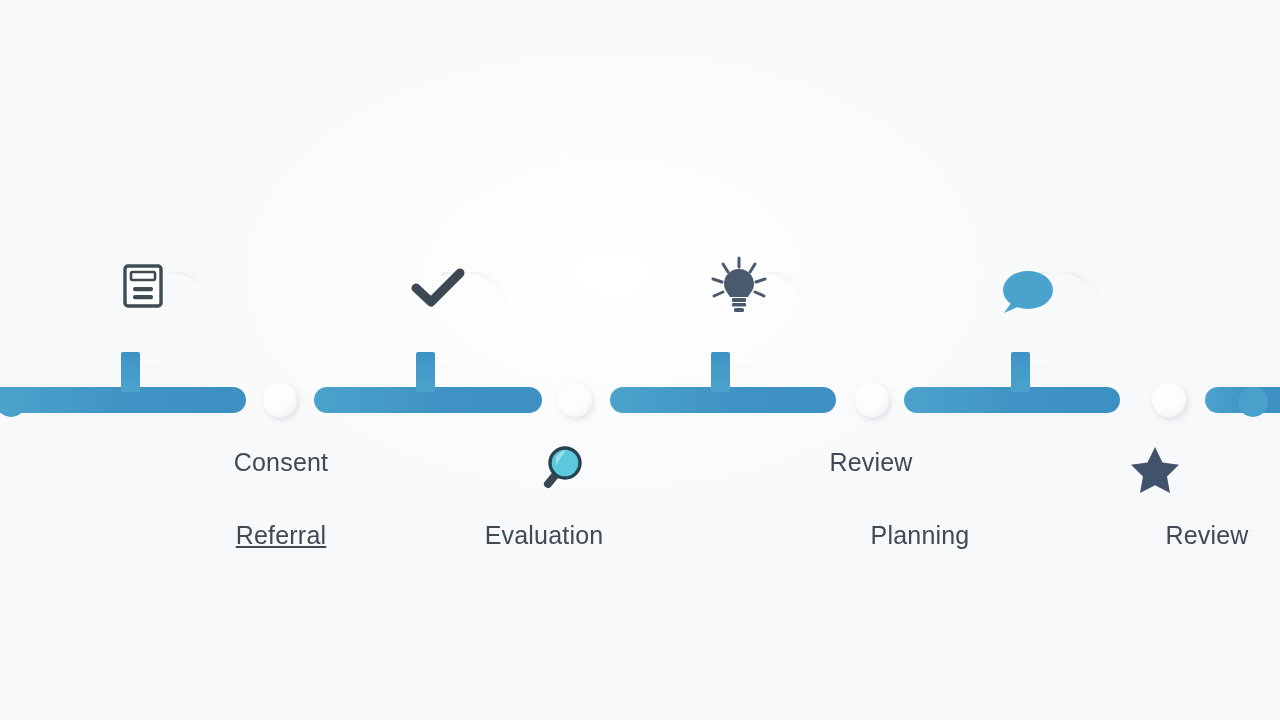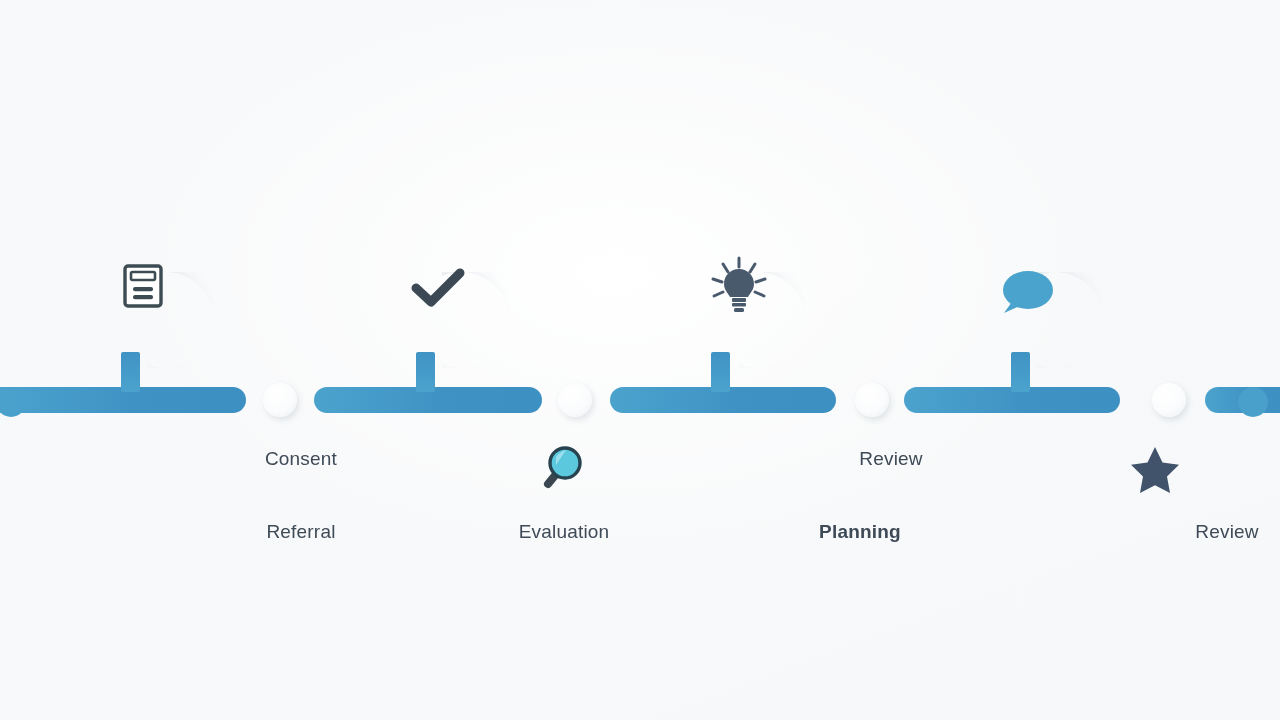--- a/index.html
+++ b/index.html
@@ -75,26 +75,25 @@
     clip-path: inset(0 0 0 30%);
     opacity: 0.9;
   }
 
   
   .icon { position: absolute; }
 
   .label {
     position: absolute;
     color: #3f4a57;
-    font-size: 19px;
+    font-size: 25px;
     letter-spacing: 0.2px;
     white-space: nowrap;
     text-align: center;
     transform: translateX(-50%);
-    margin-left: 20px;
   }
   .label.row1 { top: 448px; }
   .label.row2 { top: 521px; }
   .icon-label { position: absolute; transform: translateX(-50%); }
 </style>
 </head>
 <body>
 
 <div id="stage">
 
@@ -186,23 +185,23 @@
     <div class="icon-label" style="left:1169px; top:443px;">
       <svg width="56" height="52" viewBox="0 0 56 52" style="display:block; margin-left:-28px;">
         <path d="M28 4 L35.5 19.5 L52 21.8 L40 33.5 L43 50 L28 42.2 L13 50 L16 33.5 L4 21.8 L20.5 19.5 Z" fill="#41536a"></path>
       </svg>
     </div>
   </div>
 
   <div class="layer">
 
     <div class="label row1" style="left:281px;">Consent</div>
-    <div class="label row2" style="left:281px;">Referral</div>
+    <div class="label row2" style="left:281px;text-decoration:underline;">Referral</div>
 
     <div class="label row2" style="left:544px;">Evaluation</div>
 
     <div class="label row1" style="left:871px;">Review</div>
-    <div class="label row2" style="left:840px;font-weight:bold;">Planning</div>
+    <div class="label row2" style="left:920px;">Planning</div>
 
     <div class="label row2" style="left:1207px;">Review</div>
   </div>
 
 </div>
 
 </body></html>

